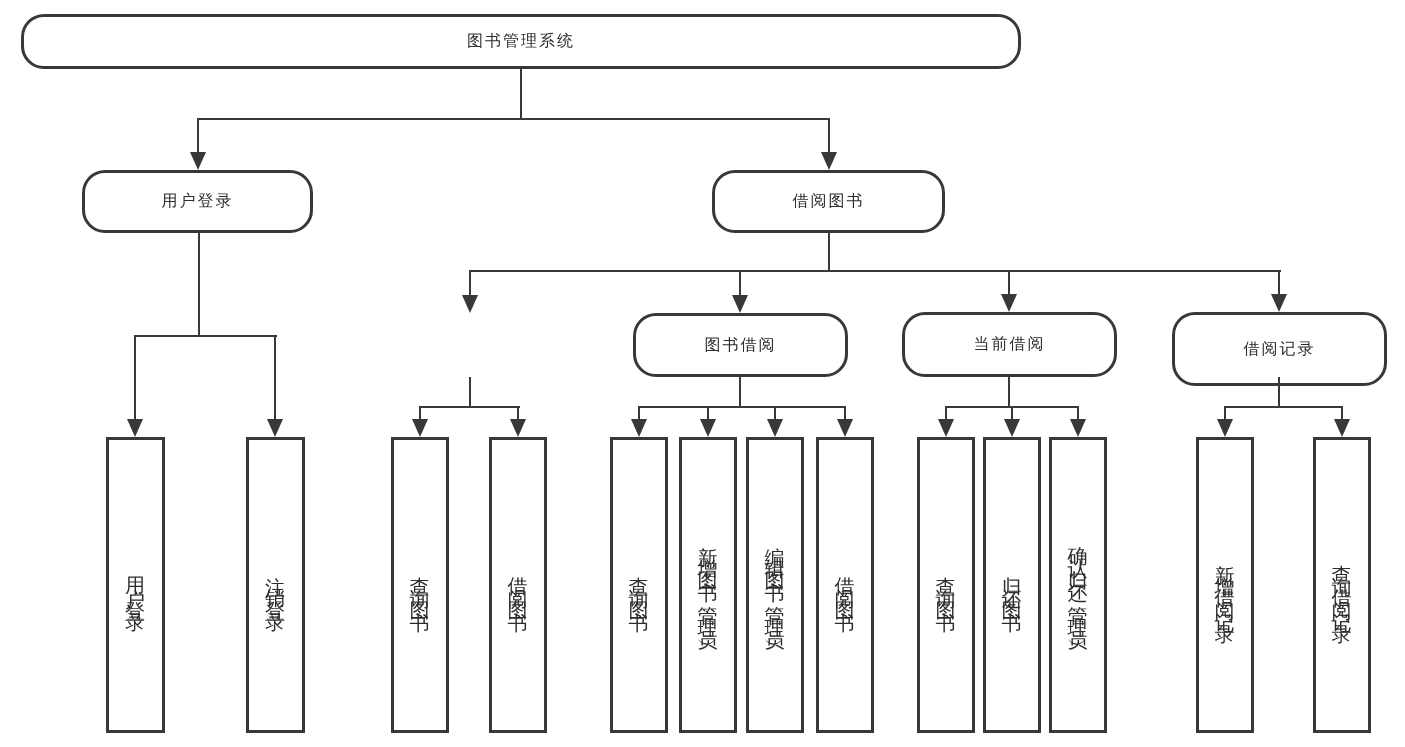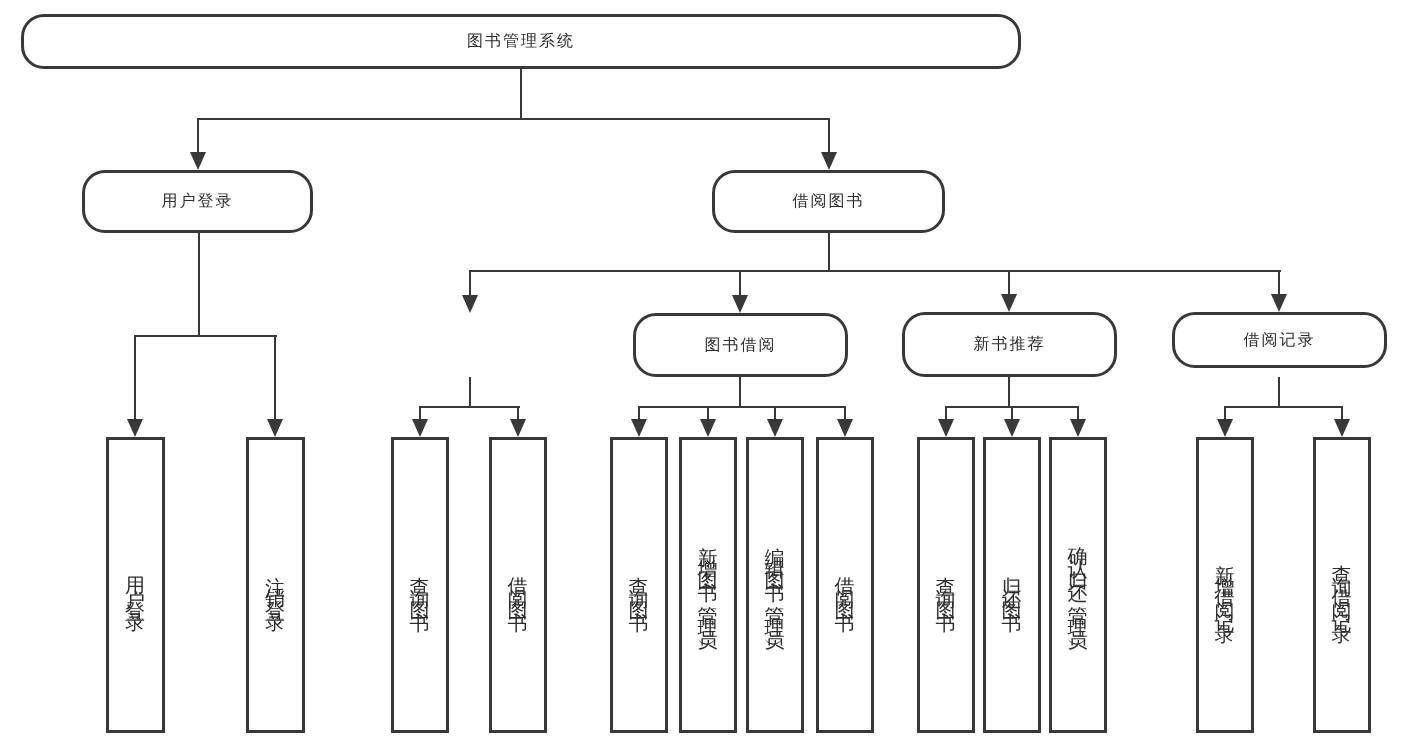--- a/index.html
+++ b/index.html
@@ -40,23 +40,23 @@
     <span>用户登录</span>
   </div>
   <div class="box hbox" style="left:712px;top:170px;width:233px;height:63px;">
     <span>借阅图书</span>
   </div>
 
   <div class="box hbox" style="left:633px;top:313px;width:215px;height:64px;text-align:center;">
     <span>图书借阅</span>
   </div>
   <div class="box hbox" style="left:902px;top:312px;width:215px;height:65px;">
-    <span>新书推荐</span>
+    <span>当前借阅</span>
   </div>
-  <div class="box hbox" style="left:1172px;top:312px;width:215px;height:56px;">
+  <div class="box hbox" style="left:1172px;top:312px;width:215px;height:74px;">
     <span>借阅记录</span>
   </div>
 
   <div class="box vbox" style="left:106px;top:437px;width:59px;height:296px;">
     <span>用户登录</span>
   </div>
   <div class="box vbox" style="left:246px;top:437px;width:59px;height:296px;">
     <span>注销登录</span>
   </div>
 

